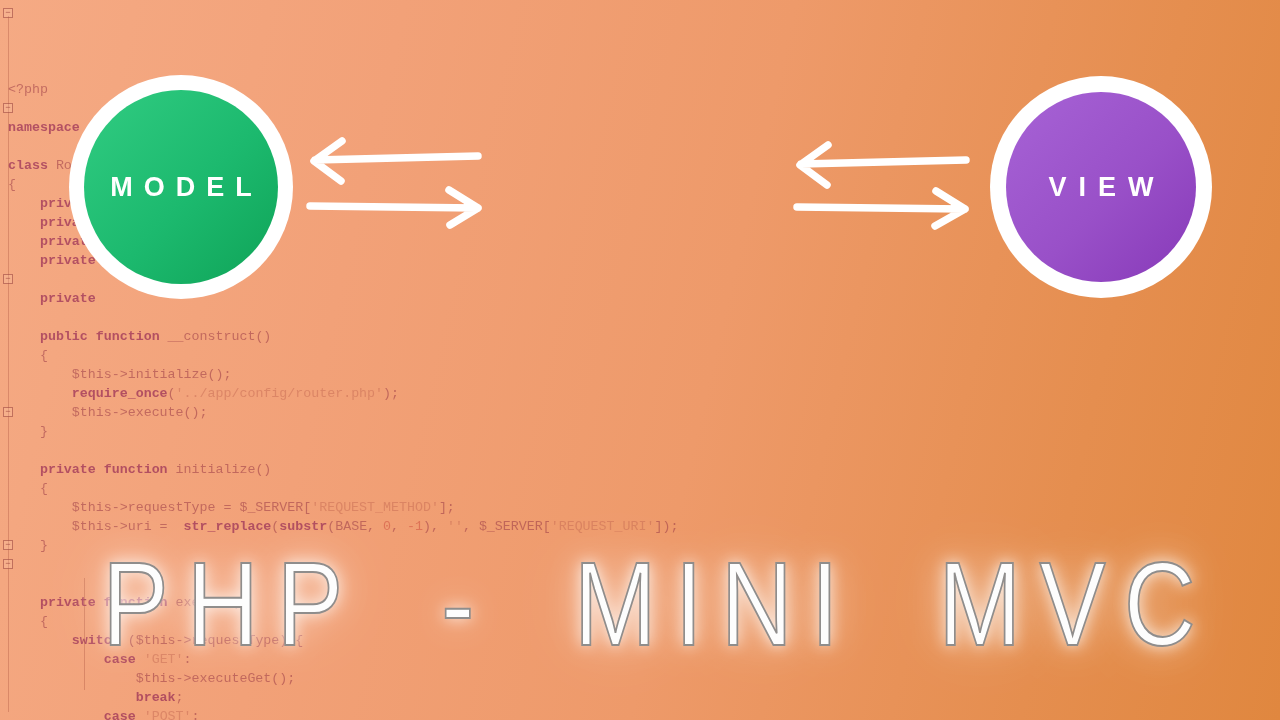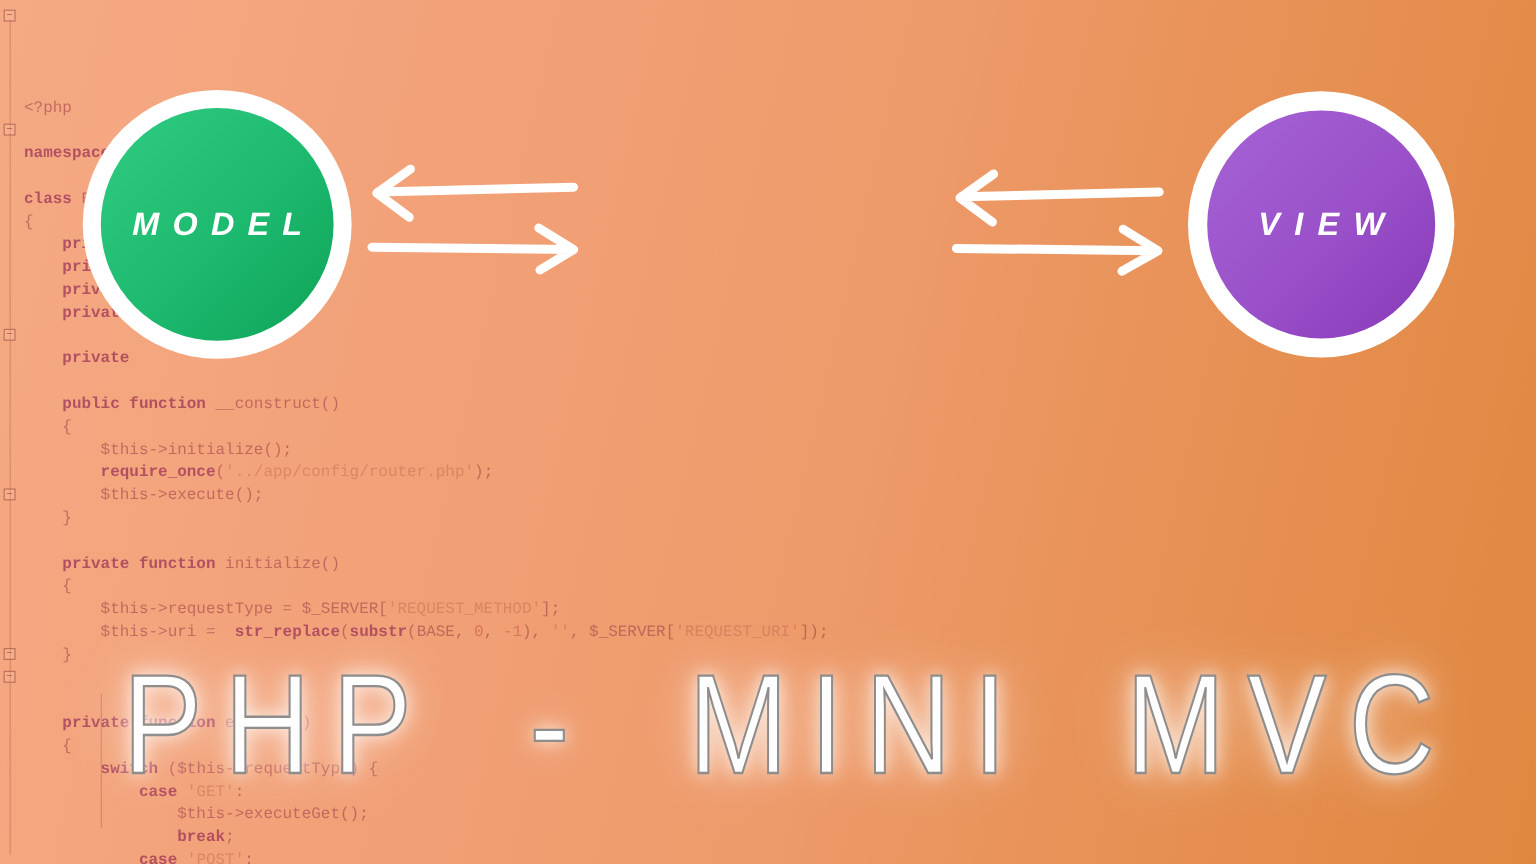--- a/index.html
+++ b/index.html
@@ -10,21 +10,21 @@
     background:linear-gradient(103deg,#f5aa84 0%, #f2a178 28%, #ee9a6a 55%, #e58e4f 82%, #e0873f 100%);
   }
 
   
   .code-layer{
     position:absolute; left:0; top:4px; width:1280px; height:716px;
     font-family:"Liberation Mono","DejaVu Sans Mono",monospace;
     font-size:13.3px; line-height:19px; white-space:pre;
     color:rgba(158,62,72,0.58);
   }
-  .code-line{ height:19px; padding-left:20px; }
+  .code-line{ height:19px; padding-left:8px; }
   .tok-k{ font-weight:bold; color:rgba(148,38,84,0.68); }
   .tok-s{ color:rgba(192,98,78,0.44); }
   .tok-n{ color:rgba(205,75,60,0.52); }
   .fold-marker{
     position:absolute; left:3px; width:10px; height:10px;
     border:1px solid rgba(150,60,55,0.55);
     background:rgba(250,200,170,0.25);
     color:rgba(150,60,55,0.75);
     font-size:9px; line-height:8px; text-align:center;
     font-family:"Liberation Mono",monospace;
@@ -33,34 +33,34 @@
 
   
   .node{ position:absolute; border-radius:50%; background:#ffffff; }
   .node-inner{
     position:absolute; border-radius:50%;
     display:flex; align-items:center; justify-content:center;
   }
   .node-label{
     color:#ffffff; font-weight:bold; white-space:nowrap;
   }
-  .node-model{ left:69px; top:75px; width:224px; height:224px;font-style:italic; }
+  .node-model{ left:69px; top:75px; width:224px; height:224px; }
   .node-model .node-inner{ left:15px; top:15px; width:194px; height:194px;
     background:linear-gradient(135deg,#31cc82 0%, #1cb96e 55%, #0fa357 100%); }
   .node-model .node-label{ font-size:27px; letter-spacing:11px; text-indent:11px; }
 
   .node-controller{ left:501px; top:48px; width:280px; height:280px; }
   .node-controller .node-inner{ left:17px; top:17px; width:246px; height:246px;
     background:linear-gradient(135deg,#4c8ee3 0%, #4282da 55%, #3a76d0 100%); }
   .node-controller .node-label{ font-size:24px; letter-spacing:8px; text-indent:8px; }
 
   .node-view{ left:990px; top:76px; width:222px; height:222px; }
   .node-view .node-inner{ left:16px; top:16px; width:190px; height:190px;
     background:linear-gradient(135deg,#a763d6 0%, #9950c8 55%, #8739b8 100%); }
-  .node-view .node-label{ font-size:27px; letter-spacing:12px; text-indent:12px;font-style:italic; }
+  .node-view .node-label{ font-size:27px; letter-spacing:12px; text-indent:12px; }
 
   
   .arrows{ position:absolute; left:0; top:0; width:1280px; height:720px; }
 
   
   .title{
     position:absolute; left:0; top:536px; width:1280px;
     text-align:center;
     font-size:118px; font-weight:normal;
     letter-spacing:22px; word-spacing:42px;

